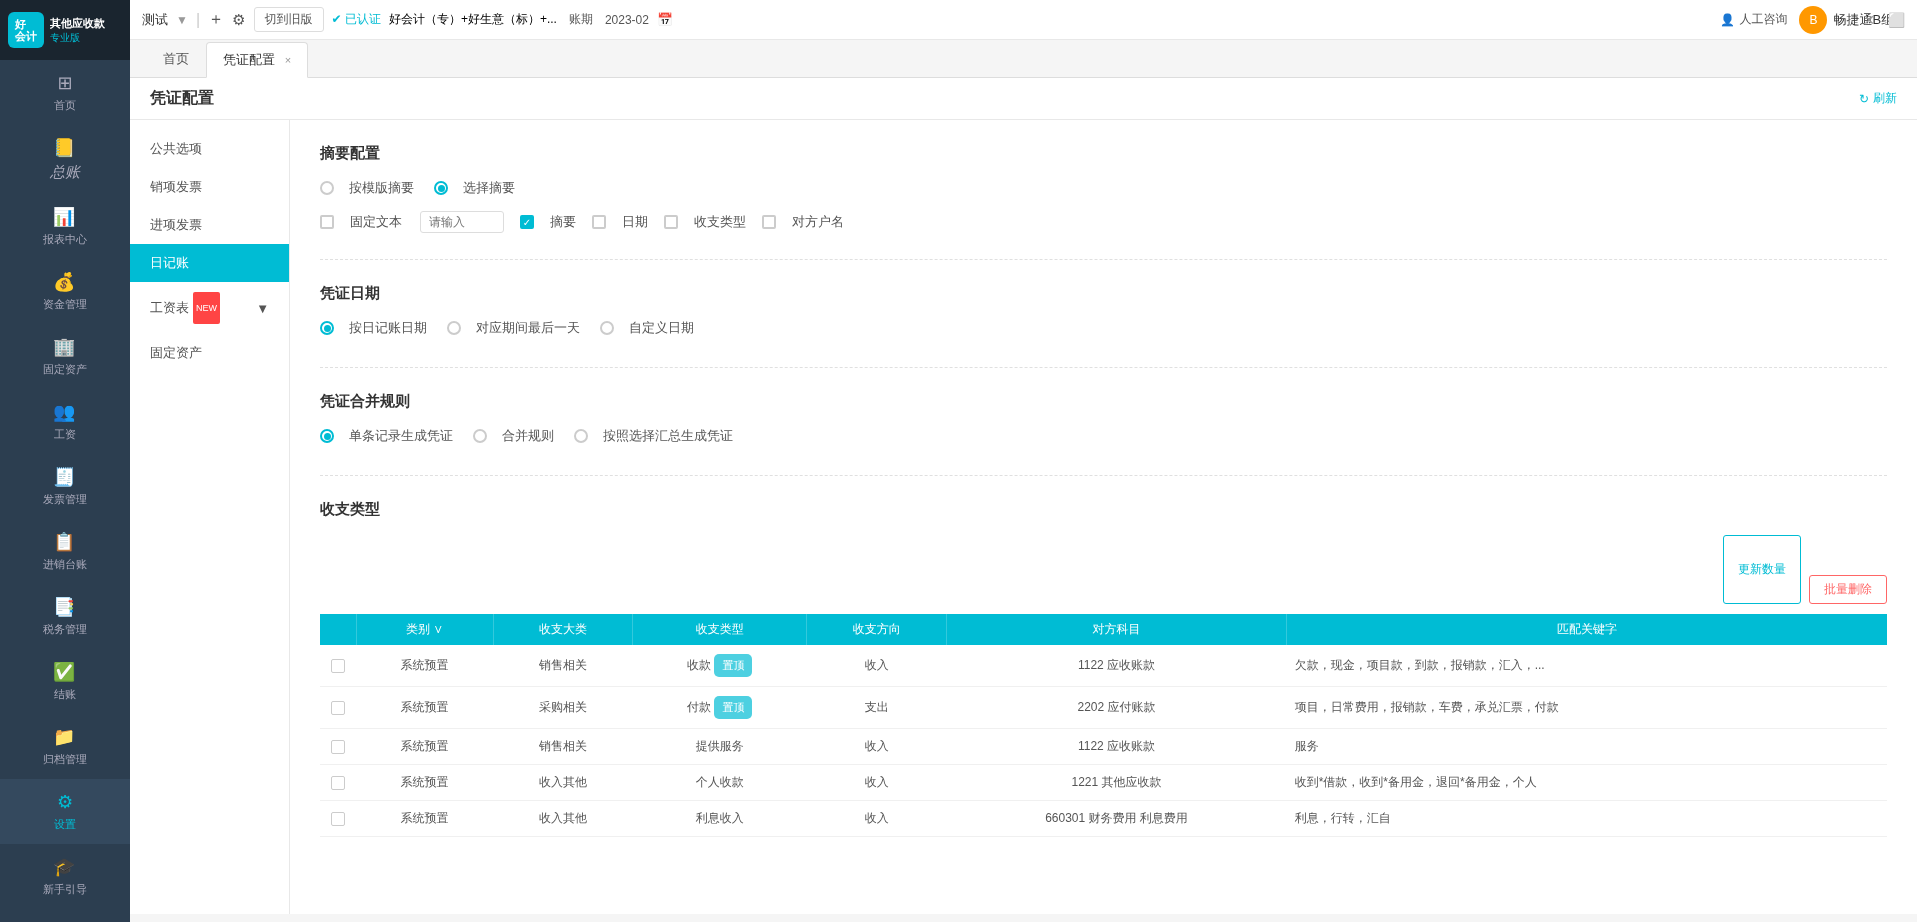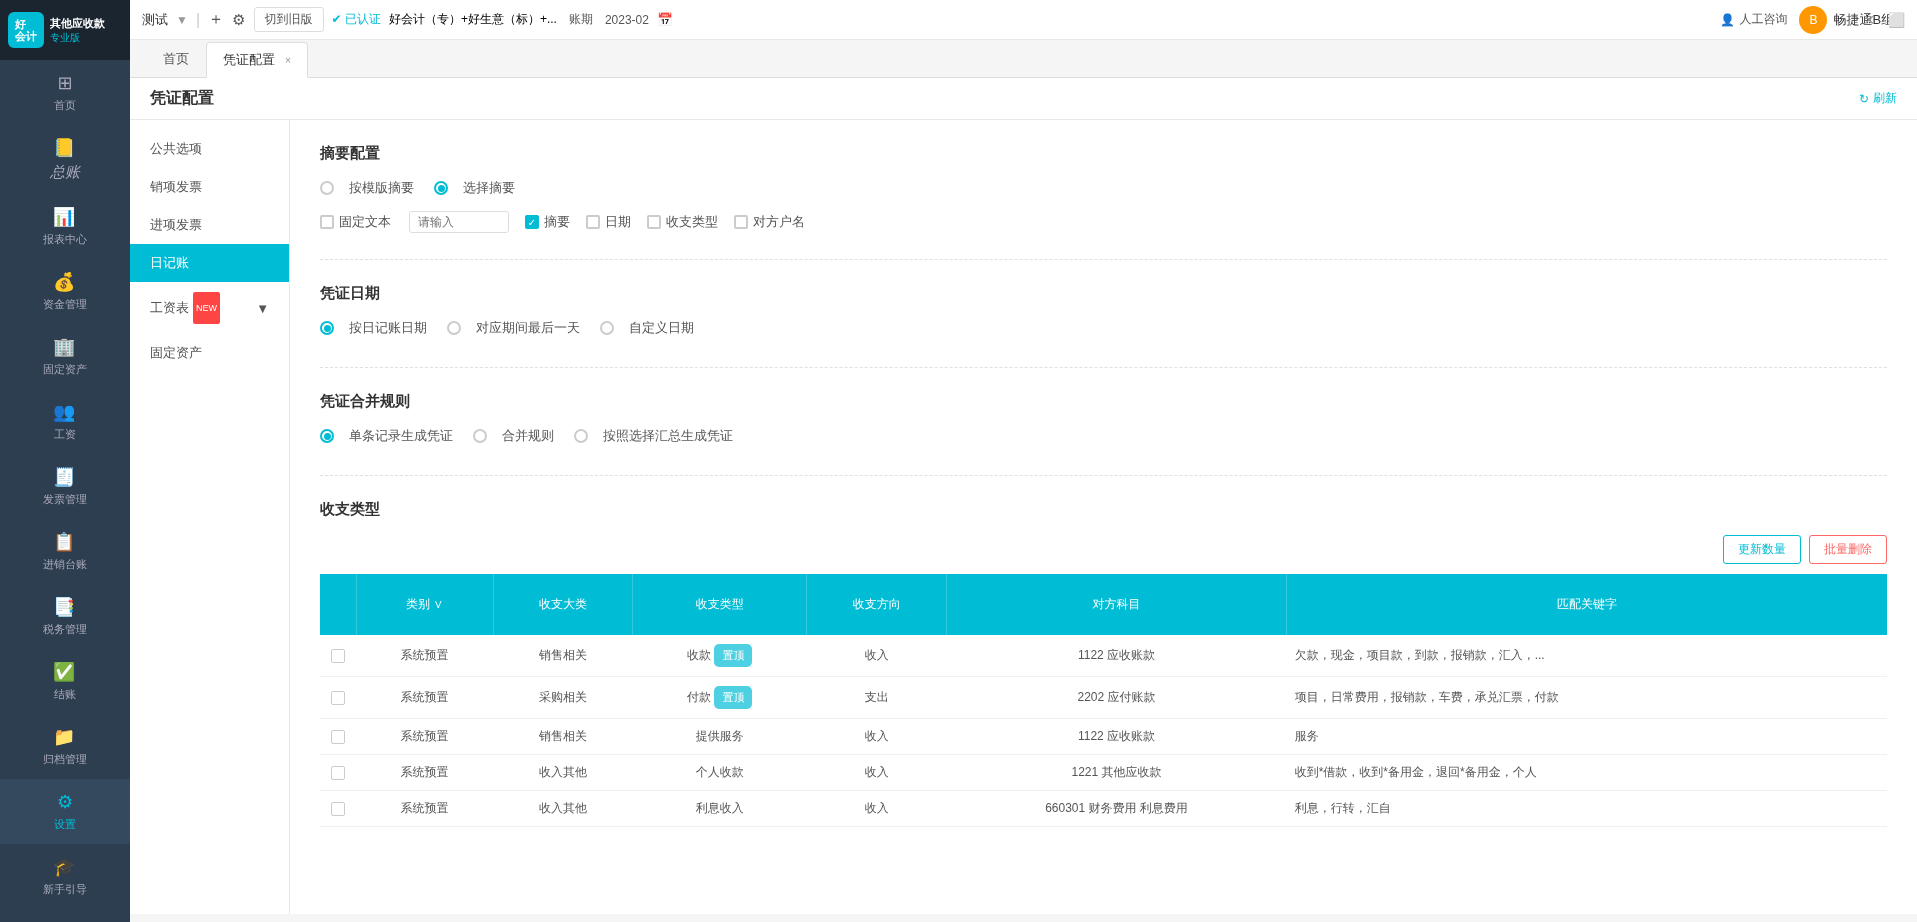--- a/index.html
+++ b/index.html
@@ -61,37 +61,37 @@
 
     
     .radio-group { display: flex; align-items: center; gap: 20px; margin-bottom: 14px; }
     .radio-item { display: flex; align-items: center; gap: 15px; cursor: pointer; font-size: 13px; color: #555; }
     .radio-circle { width: 14px; height: 14px; border-radius: 50%; border: 2px solid #ccc; display: flex; align-items: center; justify-content: center; }
     .radio-circle.checked { border-color: #00bcd4; }
     .radio-circle.checked::after { content: ''; width: 7px; height: 7px; border-radius: 50%; background: #00bcd4; }
 
     
     .checkbox-row { display: flex; align-items: center; gap: 16px; margin-bottom: 10px; }
-    .checkbox-item { display: flex; align-items: center; gap: 5px; cursor: pointer; font-size: 13px; color: #555; }
+    .checkbox-item { display: flex; align-items: center; gap: 16px; cursor: pointer; font-size: 13px; color: #555; }
     .checkbox-box { width: 14px; height: 14px; border: 2px solid #ccc; border-radius: 2px; display: flex; align-items: center; justify-content: center; }
     .checkbox-box.checked { background: #00bcd4; border-color: #00bcd4; color: white; font-size: 10px; }
-    .fixed-text-input { border: 1px solid #ddd; border-radius: 3px; padding: 3px 8px; font-size: 12px; width: 100px; color: #aaa; margin-left: 2px; }
+    .fixed-text-input { border: 1px solid #ddd; border-radius: 3px; padding: 3px 8px; font-size: 12px; width: 84px; color: #aaa; margin-left: 2px; }
     .example-text { color: #00bcd4; font-size: 12px; margin-top: 4px; }
     .example-highlight { color: #00bcd4; }
 
     
     .table-header-row { display: flex; justify-content: flex-end; gap: 8px; margin-bottom: 10px; }
     .table-btn { padding: 5px 14px; border: 1px solid; border-radius: 3px; font-size: 12px; cursor: pointer; }
     .table-btn.update { border-color: #00bcd4; color: #00bcd4; background: white; }
-    .table-btn.delete { border-color: #ff6666; color: #ff6666; background: white; }
+    .table-btn.delete { border-color: #ff6666; color: #ff6666; background: white; margin-top: 40px; }
 
     
     .data-table { width: 100%; border-collapse: collapse; font-size: 12px; }
     .data-table thead tr { background: #00bcd4; color: white; }
-    .data-table thead th { padding: 22px 8px; text-align: center; font-weight: 500; border-right: 1px solid rgba(255,255,255,0.2); }
+    .data-table thead th { padding: 7px 8px; text-align: center; font-weight: 500; border-right: 1px solid rgba(255,255,255,0.2); }
     .data-table thead th:last-child { border-right: none; }
     .data-table tbody tr { border-bottom: 1px solid #f0f0f0; }
     .data-table tbody td { padding: 9px 8px; text-align: center; color: #555; }
     .data-table tbody td:first-child { width: 36px; }
     .cb-cell { display: flex; justify-content: center; }
     .table-checkbox { width: 14px; height: 14px; border: 1px solid #ccc; border-radius: 2px; display: inline-block; }
     .table-checkbox.all { background: #00bcd4; border-color: #00bcd4; }
     .tag-btn { display: inline-block; padding: 4px 8px; background: #4dd0e1; color: white; border-radius: 5px; font-size: 11px; cursor: pointer; }
 
     

